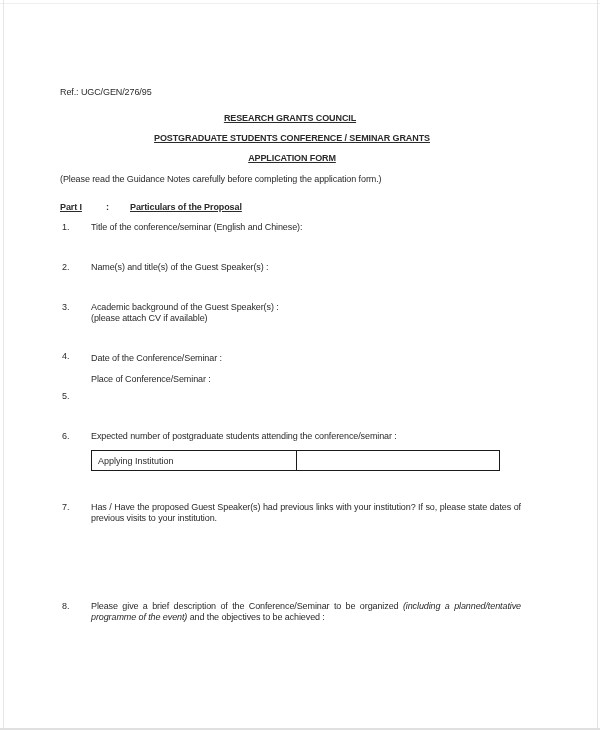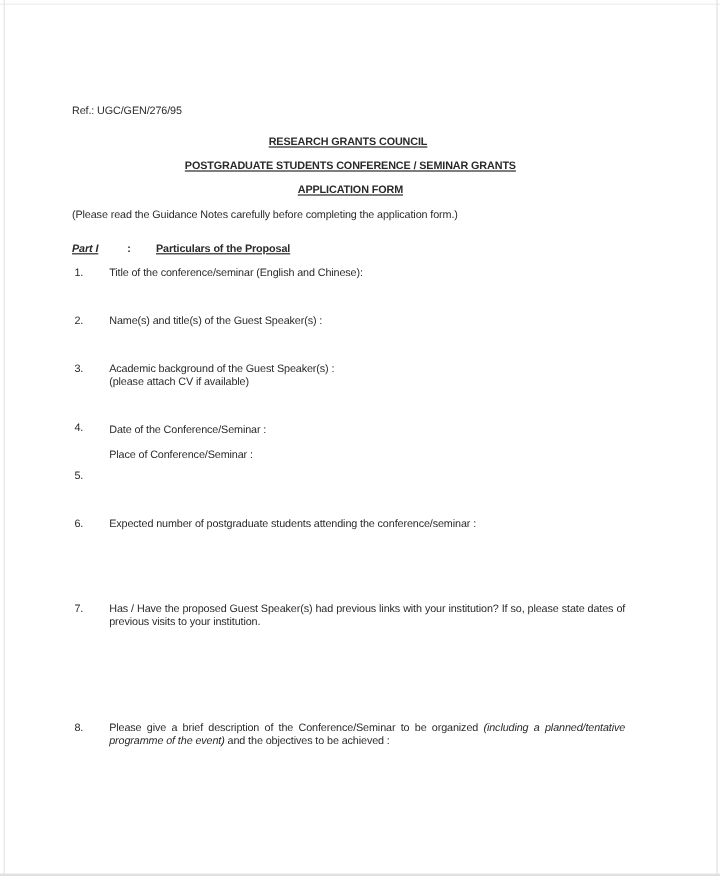--- a/index.html
+++ b/index.html
@@ -35,21 +35,21 @@
 <div class="page-edge-bottom"></div>
 
 <div class="t" style="left:60px; top:87px;text-align:center;">Ref.: UGC/GEN/276/95</div>
 
 <div class="t center bold-u" style="top:113px;">RESEARCH GRANTS COUNCIL</div>
 <div class="t center bold-u" style="top:133px; left:2px;">POSTGRADUATE STUDENTS CONFERENCE / SEMINAR GRANTS</div>
 <div class="t center bold-u" style="top:153px; left:2px;">APPLICATION FORM</div>
 
 <div class="t" style="left:60px; top:174px;">(Please read the Guidance Notes carefully before completing the application form.)</div>
 
-<div class="t bold-u" style="left:60px; top:202px;font-style:italic;">Part I</div>
+<div class="t bold-u" style="left:60px; top:202px;">Part I</div>
 <div class="t" style="left:106px; top:202px; font-weight:bold;">:</div>
 <div class="t bold-u" style="left:130px; top:202px;">Particulars of the Proposal</div>
 
 <div class="t num" style="top:222px;">1.</div>
 <div class="t txt" style="top:222px;">Title of the conference/seminar (English and Chinese):</div>
 
 <div class="t num" style="top:262px;">2.</div>
 <div class="t txt" style="top:262px;">Name(s) and title(s) of the Guest Speaker(s) :</div>
 
 <div class="t num" style="top:302px;">3.</div>
@@ -60,20 +60,24 @@
 <div class="t txt" style="top:353px;">Date of the Conference/Seminar :</div>
 
 <div class="t num" style="top:391px;">5.</div>
 <div class="t txt" style="top:374px;">Place of Conference/Seminar :</div>
 
 <div class="t num" style="top:431px;">6.</div>
 <div class="t txt" style="top:431px;">Expected number of postgraduate students attending the conference/seminar :</div>
 
 <table class="inst">
   <tbody>
+      <tr>
+    <td class="label">Applying Institution</td>
+    <td></td>
+  </tr>
 </tbody>
   </table>
 
 <div class="t num" style="top:502px;">7.</div>
 <div class="t txt justify" style="top:502px;">Has / Have the proposed Guest Speaker(s) had previous links with your institution?  If so, please state dates of previous visits to your institution.</div>
 
 <div class="t num" style="top:601px;">8.</div>
 <div class="t txt justify" style="top:601px;"><span>Please give a brief description of the Conference/Seminar to be organized </span><span class="italic">(including a planned/tentative programme of the event)</span><span> and the objectives to be achieved :</span></div>
 
 </body></html>

